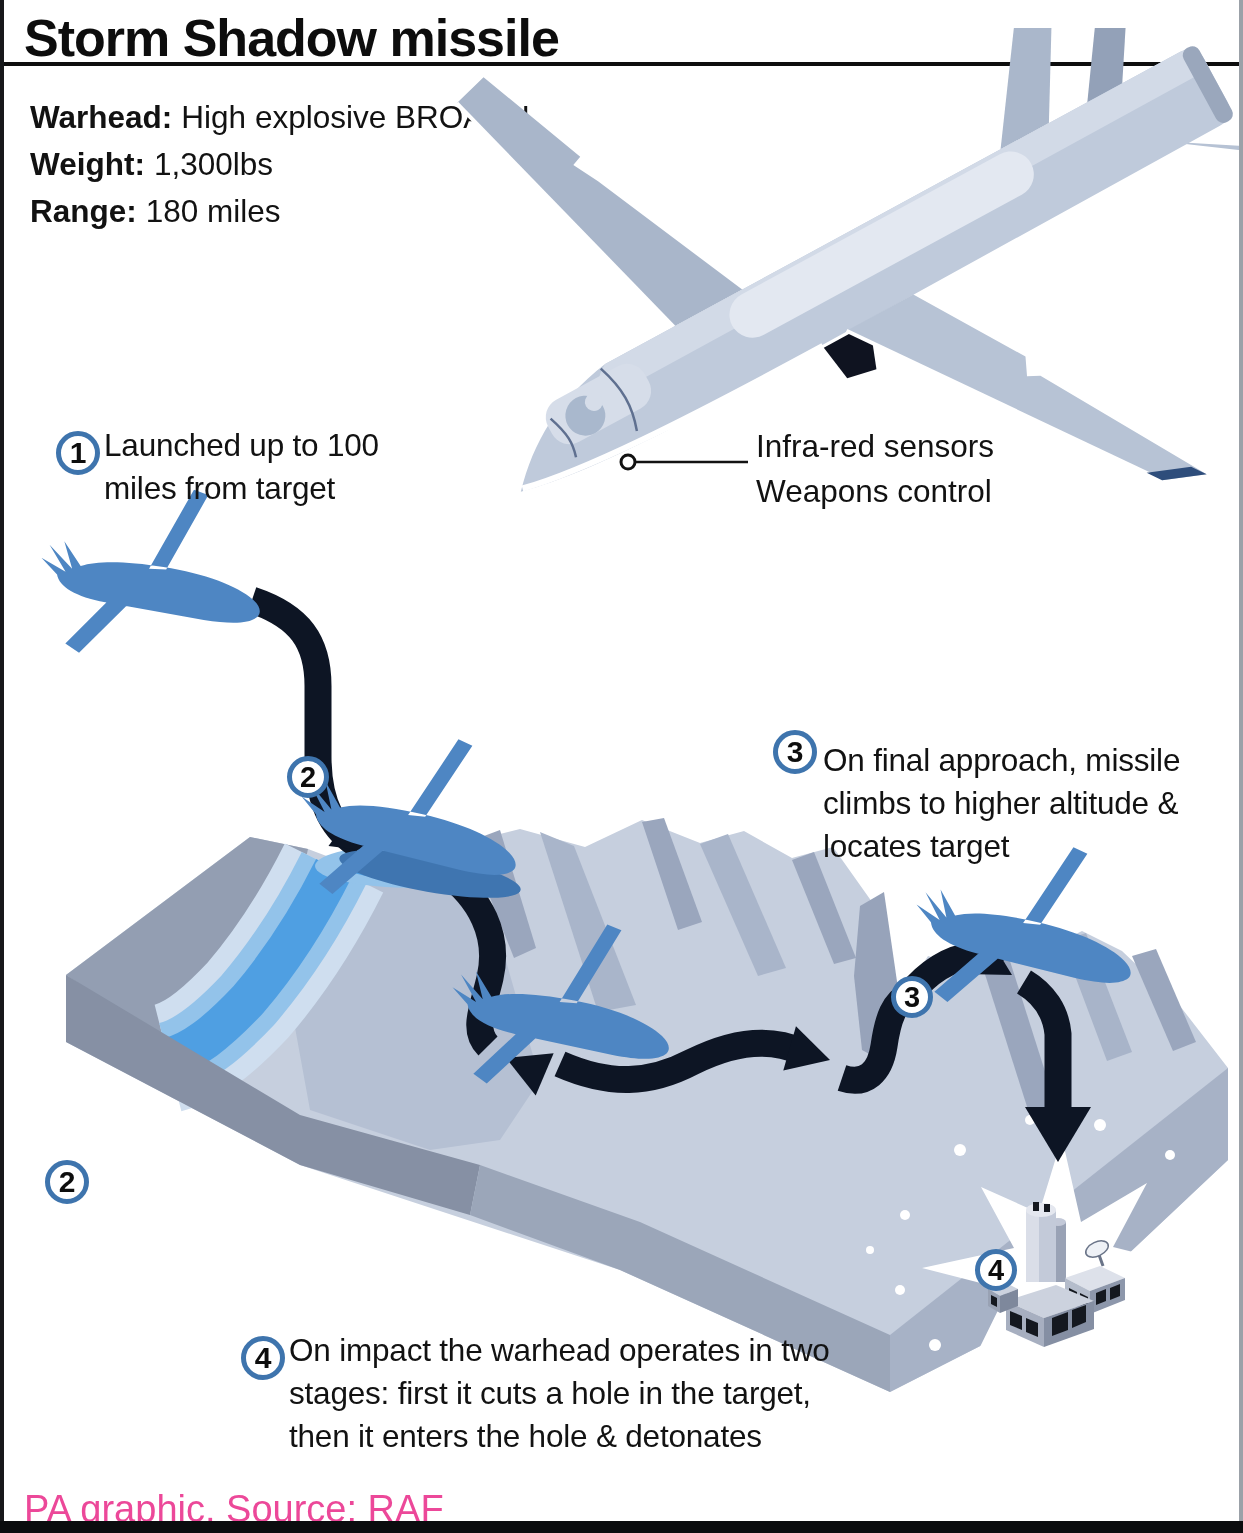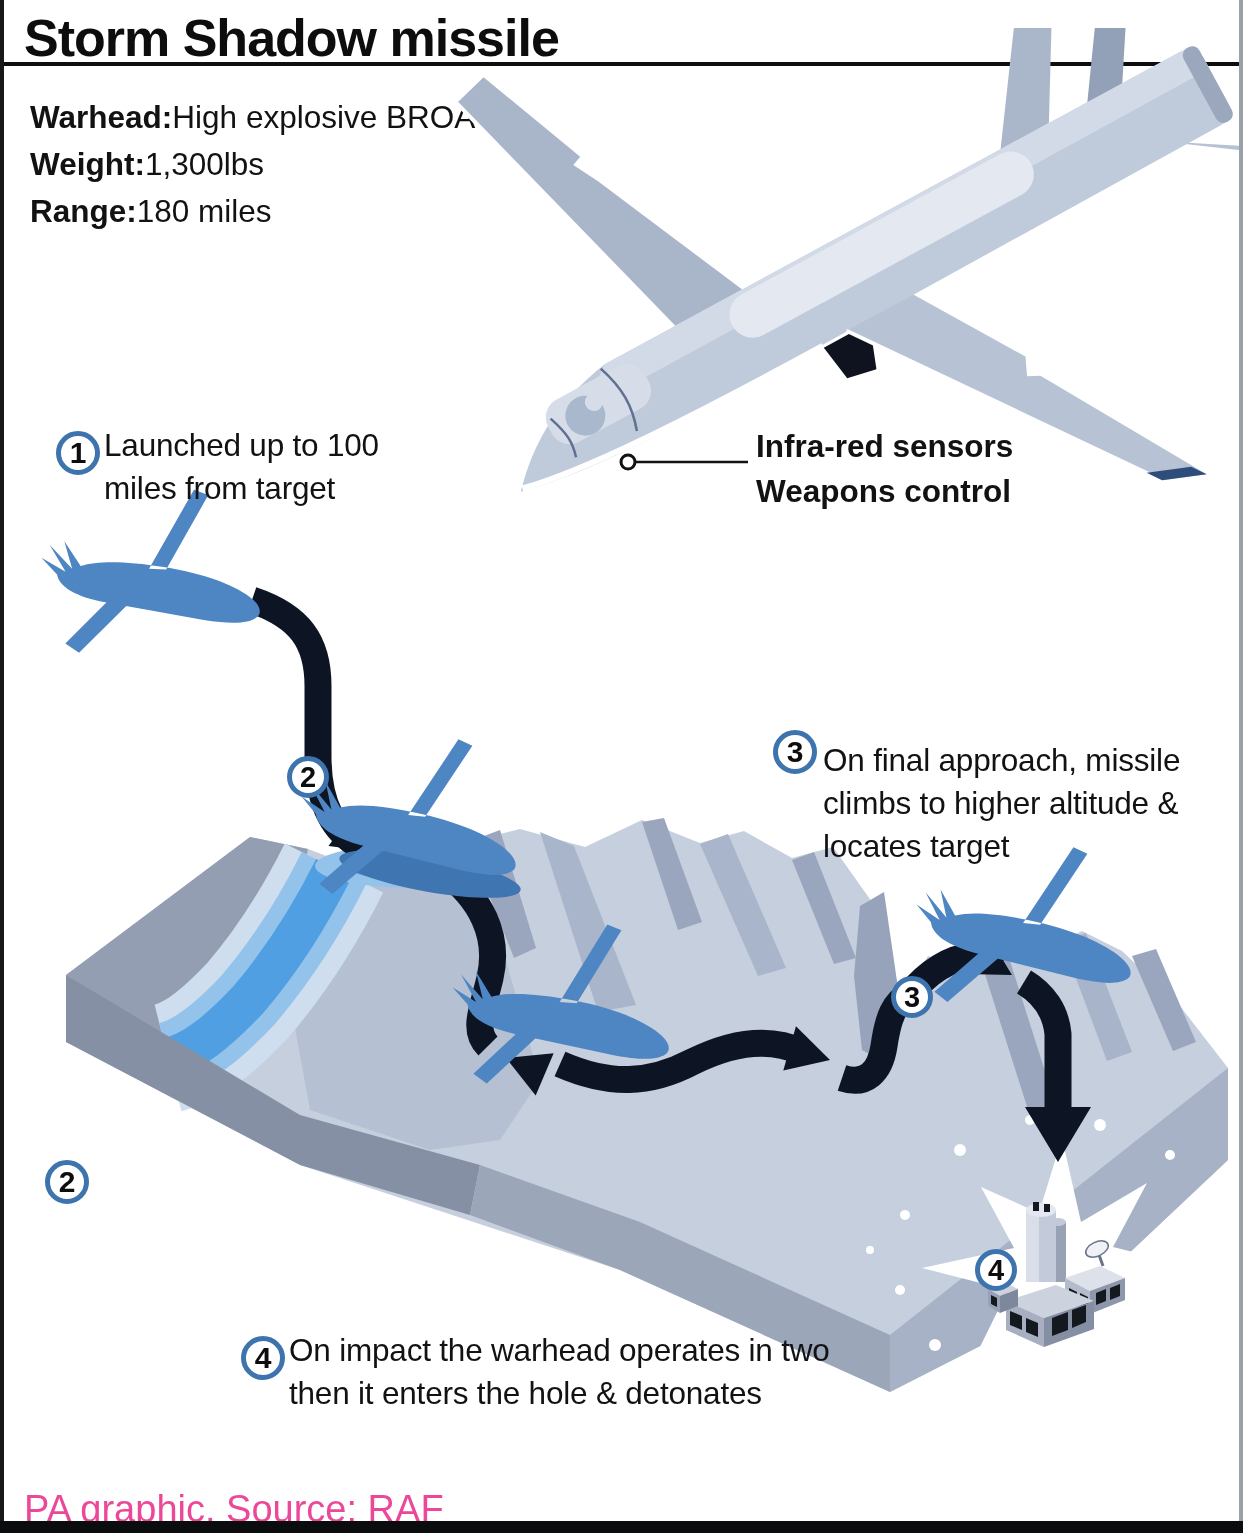--- a/index.html
+++ b/index.html
@@ -2,23 +2,23 @@
 <html><head>
 <meta charset="utf-8">
 <style>
   html,body{margin:0;padding:0;background:#ffffff;}
   body{font-family:"Liberation Sans","DejaVu Sans",sans-serif;color:#121212;}
   .canvas{position:relative;width:1243px;height:1533px;background:#ffffff;overflow:hidden;}
   .abs{position:absolute;}
   .title{font-size:52px;font-weight:bold;letter-spacing:-1px;color:#0d0d0d;white-space:nowrap;}
   .rule{background:#0e0e0e;}
   .spec-row{font-size:31.5px;line-height:47px;white-space:nowrap;color:#121212;}
-  .spec-label{font-weight:bold;}
+  .spec-label{font-weight:bold;margin-right:9px;}
   .step-text div{font-size:31.5px;line-height:43px;letter-spacing:-0.2px;color:#121212;white-space:nowrap;}
-  .callout-text div{font-size:31.5px;line-height:45px;color:#121212;white-space:nowrap;font-weight:bold;}
+  .callout-text div{font-size:31.5px;line-height:45px;color:#121212;white-space:nowrap;}
   .badge{box-sizing:border-box;background:#ffffff;border:5px solid #3e74ad;border-radius:50%;
          display:flex;align-items:center;justify-content:center;color:#0d0d0d;font-weight:bold;}
   .badge-step{width:44px;height:44px;font-size:30px;}
   .badge-marker{width:42px;height:42px;font-size:29px;}
   .footer{font-size:38px;color:#ec4899;white-space:nowrap;}
 </style>
 </head>
 <body>
 
 <div class="canvas">
@@ -185,20 +185,21 @@
     <div>On final approach, missile</div>
     <div>climbs to higher altitude &amp;</div>
     <div>locates target</div>
   </div>
 
   <div class="abs badge badge-step" style="left:45px;top:1160px;">2</div>
 
   <div class="abs badge badge-step" style="left:241px;top:1336px;">4</div>
   <div class="abs step-text" style="left:289px;top:1329px;">
     <div>On impact the warhead operates in two</div>
+    <div>stages: first it cuts a hole in the target,</div>
     <div>then it enters the hole &amp; detonates</div>
   </div>
 
   <div class="abs badge badge-marker" style="left:287px;top:756px;">2</div>
   <div class="abs badge badge-marker" style="left:891px;top:976px;">3</div>
   <div class="abs badge badge-marker" style="left:975px;top:1249px;">4</div>
 
   <div class="abs footer" style="left:24px;top:1488px;">PA graphic. Source: RAF</div>
 
   <div class="abs" style="left:0;top:0;width:4px;height:1533px;background:#17181a;"></div>

